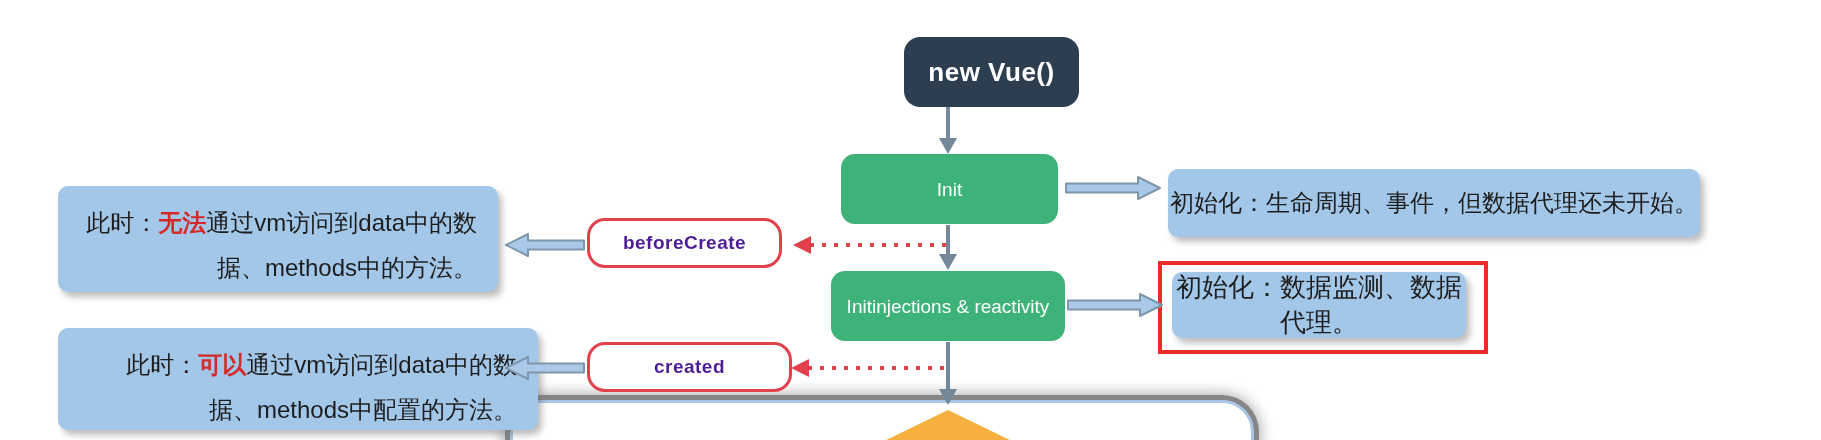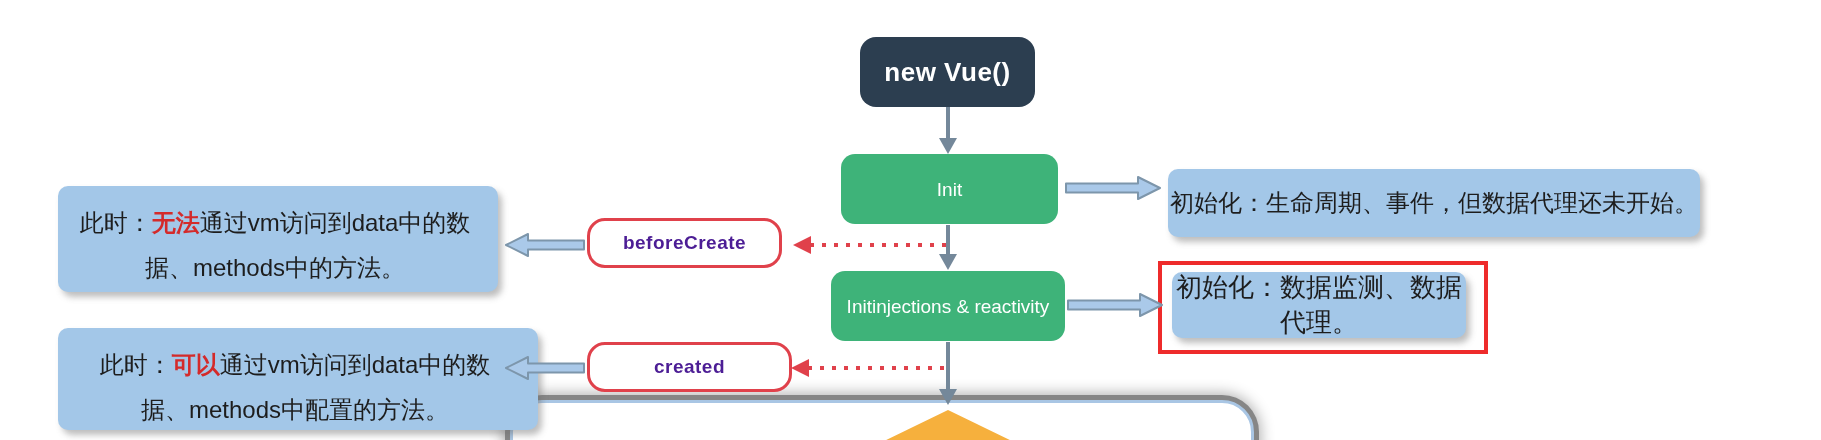--- a/index.html
+++ b/index.html
@@ -6,40 +6,40 @@
   body{
     width:1821px;height:440px;overflow:hidden;position:relative;background:#ffffff;
     font-family:"Liberation Sans","DejaVu Sans",sans-serif;
   }
   .abs{position:absolute;box-sizing:border-box;}
 
   
   .node-navy{
     background:#2c3e50;color:#fff;border-radius:16px;
     display:flex;align-items:center;justify-content:center;
-    font-weight:bold;font-size:26px;letter-spacing:.5px;z-index:3;
+    font-weight:bold;font-size:26px;letter-spacing:.5px;z-index:3;margin-left:44px;
   }
   
   .node-green{
     background:#3eb379;color:#fff;border-radius:14px;
     display:flex;flex-direction:row;align-items:center;justify-content:center;
     font-size:19px;line-height:25px;text-align:center;z-index:3;
   }
   
   .pill{
     background:#fff;border:3px solid #e0414b;border-radius:18px;color:#4c1d95;
     display:flex;align-items:center;justify-content:center;
     font-weight:bold;font-size:19px;letter-spacing:.5px;z-index:3;
   }
   
   .note{
     background:#a3c7e8;border-radius:10px;color:#1d1d1d;font-size:24px;
     box-shadow:4px 5px 6px rgba(110,110,110,.45);z-index:2;
   }
-  .note-left{padding:14px 27px 0 21px;line-height:45px;text-align:center;}
+  .note-left{padding:14px 21px 0 21px;line-height:45px;text-align:right;}
   .note-right{display:flex;align-items:center;justify-content:center;text-align:center;}
   .hl-red{color:#d42a2a;font-weight:bold;}
   
   .red-frame{border:4px solid #ee2b2b;background:transparent;z-index:6;}
   
   .big-container{
     background:#fff;border:3px solid #a9c6e4;border-radius:32px;z-index:1;
     box-shadow:0 0 0 5px #868686, 0 0 14px 7px rgba(0,0,0,.30);
   }
   svg.connectors{position:absolute;left:0;top:0;z-index:10;pointer-events:none;}

